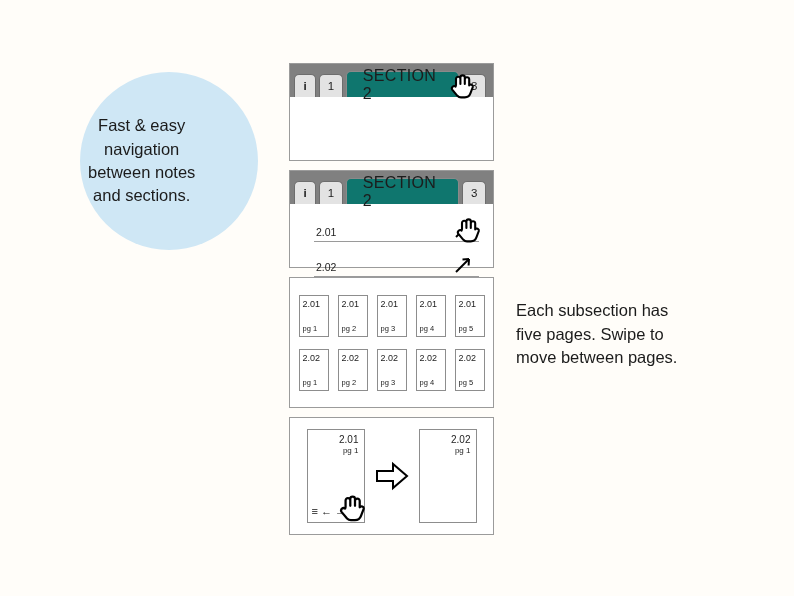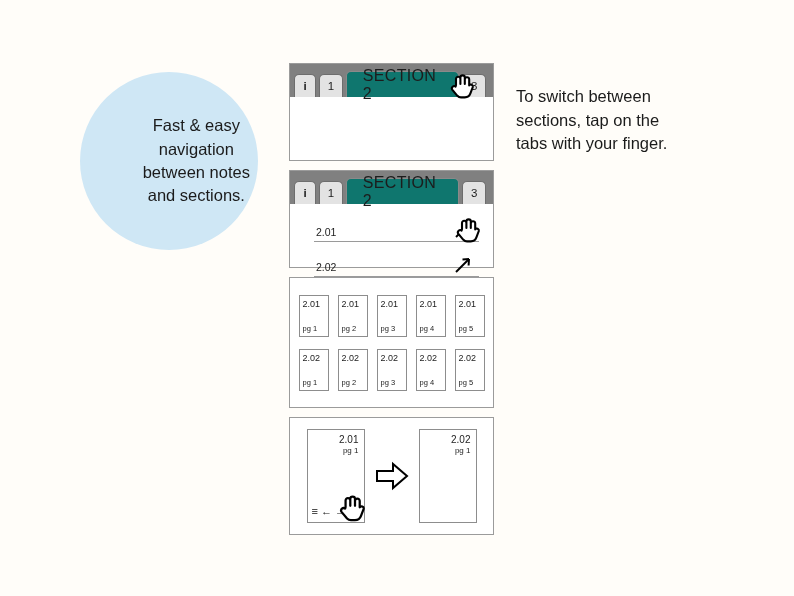--- a/index.html
+++ b/index.html
@@ -20,21 +20,21 @@
   #intro-circle {
     position: absolute;
     left: 80px;
     top: 72px;
     width: 178px;
     height: 178px;
     border-radius: 50%;
     background: #cfe7f5;
     display: flex;
     align-items: center;
-    justify-content: flex-end;
+    justify-content: flex-start;
     text-align: center;
   }
   #intro-circle .circle-text {
     font-size: 16.5px;
     line-height: 1.42;
     color: #1b1b1b;
     padding: 0 8px;
     white-space: pre-line;
   }
 
@@ -254,23 +254,20 @@
           <span>3</span>
         </div>
         <span class="hand" id="hand-tab">
           <svg viewBox="0 0 26 28" width="26" height="28">
             <path d="M7 13 L7 7 a2.2 2.2 0 0 1 4.4 0 L11.4 12 L11.4 5.6 a2.2 2.2 0 0 1 4.4 0 L15.8 12 L15.8 7.4 a2.2 2.2 0 0 1 4.4 0 L20.2 13.4 a2 2 0 0 1 3.6 1.6 L21.4 21.4 a6 6 0 0 1 -5.6 4 L12 25.4 a5 5 0 0 1 -3.6 -1.6 L3.2 17.6 a2.3 2.3 0 0 1 3.4 -3 Z" fill="#ffffff" stroke="#000000" stroke-width="2.1" stroke-linejoin="round"></path>
           </svg>
         </span>
       </div>
       <div class="panel-body body-empty"></div>
     </div>
-    <div class="row-caption">To switch between
-sections, tap on the
-tabs with your finger.</div>
   </div>
 
   <div class="row row-2">
     <div class="row-panel">
       <div class="tabbar">
         <div class="tab tab-i">
           <span>i</span>
         </div>
         <div class="tab tab-num">
           <span>1</span>
@@ -357,20 +354,23 @@
             <span class="pc-sec">2.02</span>
             <span class="pc-pg">pg 4</span>
           </div>
           <div class="page-card">
             <span class="pc-sec">2.02</span>
             <span class="pc-pg">pg 5</span>
           </div>
         </div>
       </div>
     </div>
+    <div class="row-caption">Each subsection has
+five pages. Swipe to
+move between pages.</div>
   </div>
 
   <div class="row row-4">
     <div class="row-panel">
       <div class="bigpages">
 
         <div class="big-card">
           <div class="bc-sec">2.01</div>
           <div class="bc-pg">pg 1</div>
           <div class="bc-controls">

